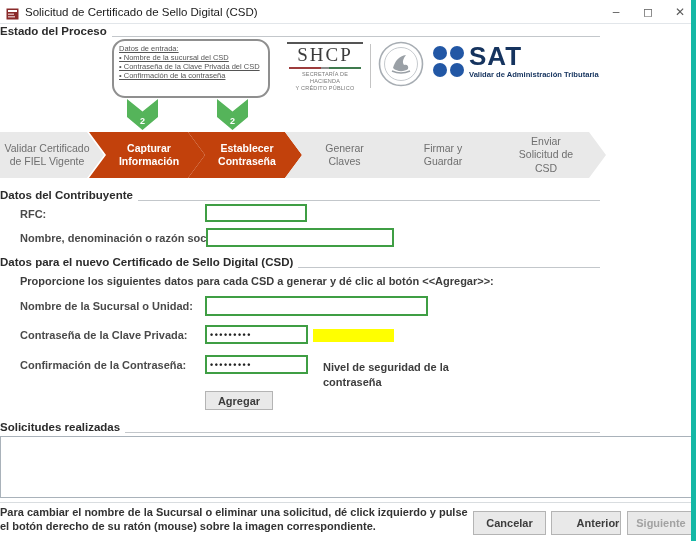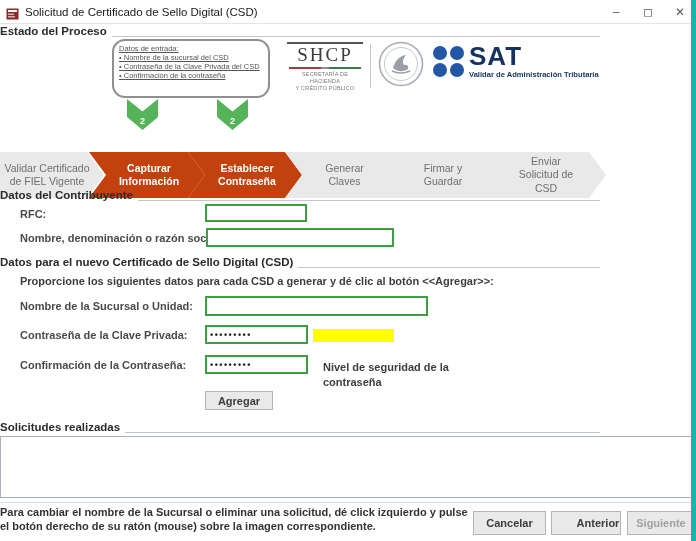--- a/index.html
+++ b/index.html
@@ -40,21 +40,21 @@
 
   
   .down-arrow {
     position: absolute; width: 31px; height: 31px; background: #55b45a;
     clip-path: polygon(0 0, 50% 40%, 100% 0, 100% 58%, 50% 100%, 0 58%);
     display: flex; align-items: flex-end; justify-content: center;
     color: #fff; font-size: 9px; font-weight: 700; padding-bottom: 4px;
   }
 
   
-  .flow { position: absolute; left: 0; top: 132px; width: 640px; height: 30px; margin-top: 20px; }
+  .flow { position: absolute; left: 0; top: 132px; width: 640px; height: 30px; }
   .chevron {
     position: absolute; top: 0; height: 46px;
     display: flex; align-items: center; justify-content: center;
     text-align: center; font-size: 10.5px; line-height: 1.25;
     background: #e9e9e9; color: #6f6f6f; white-space: pre-line;
     clip-path: polygon(0 0, calc(100% - 17px) 0, 100% 50%, calc(100% - 17px) 100%, 0 100%, 17px 50%);
   }
   .chevron.first {
     clip-path: polygon(0 0, calc(100% - 17px) 0, 100% 50%, calc(100% - 17px) 100%, 0 100%);
   }

